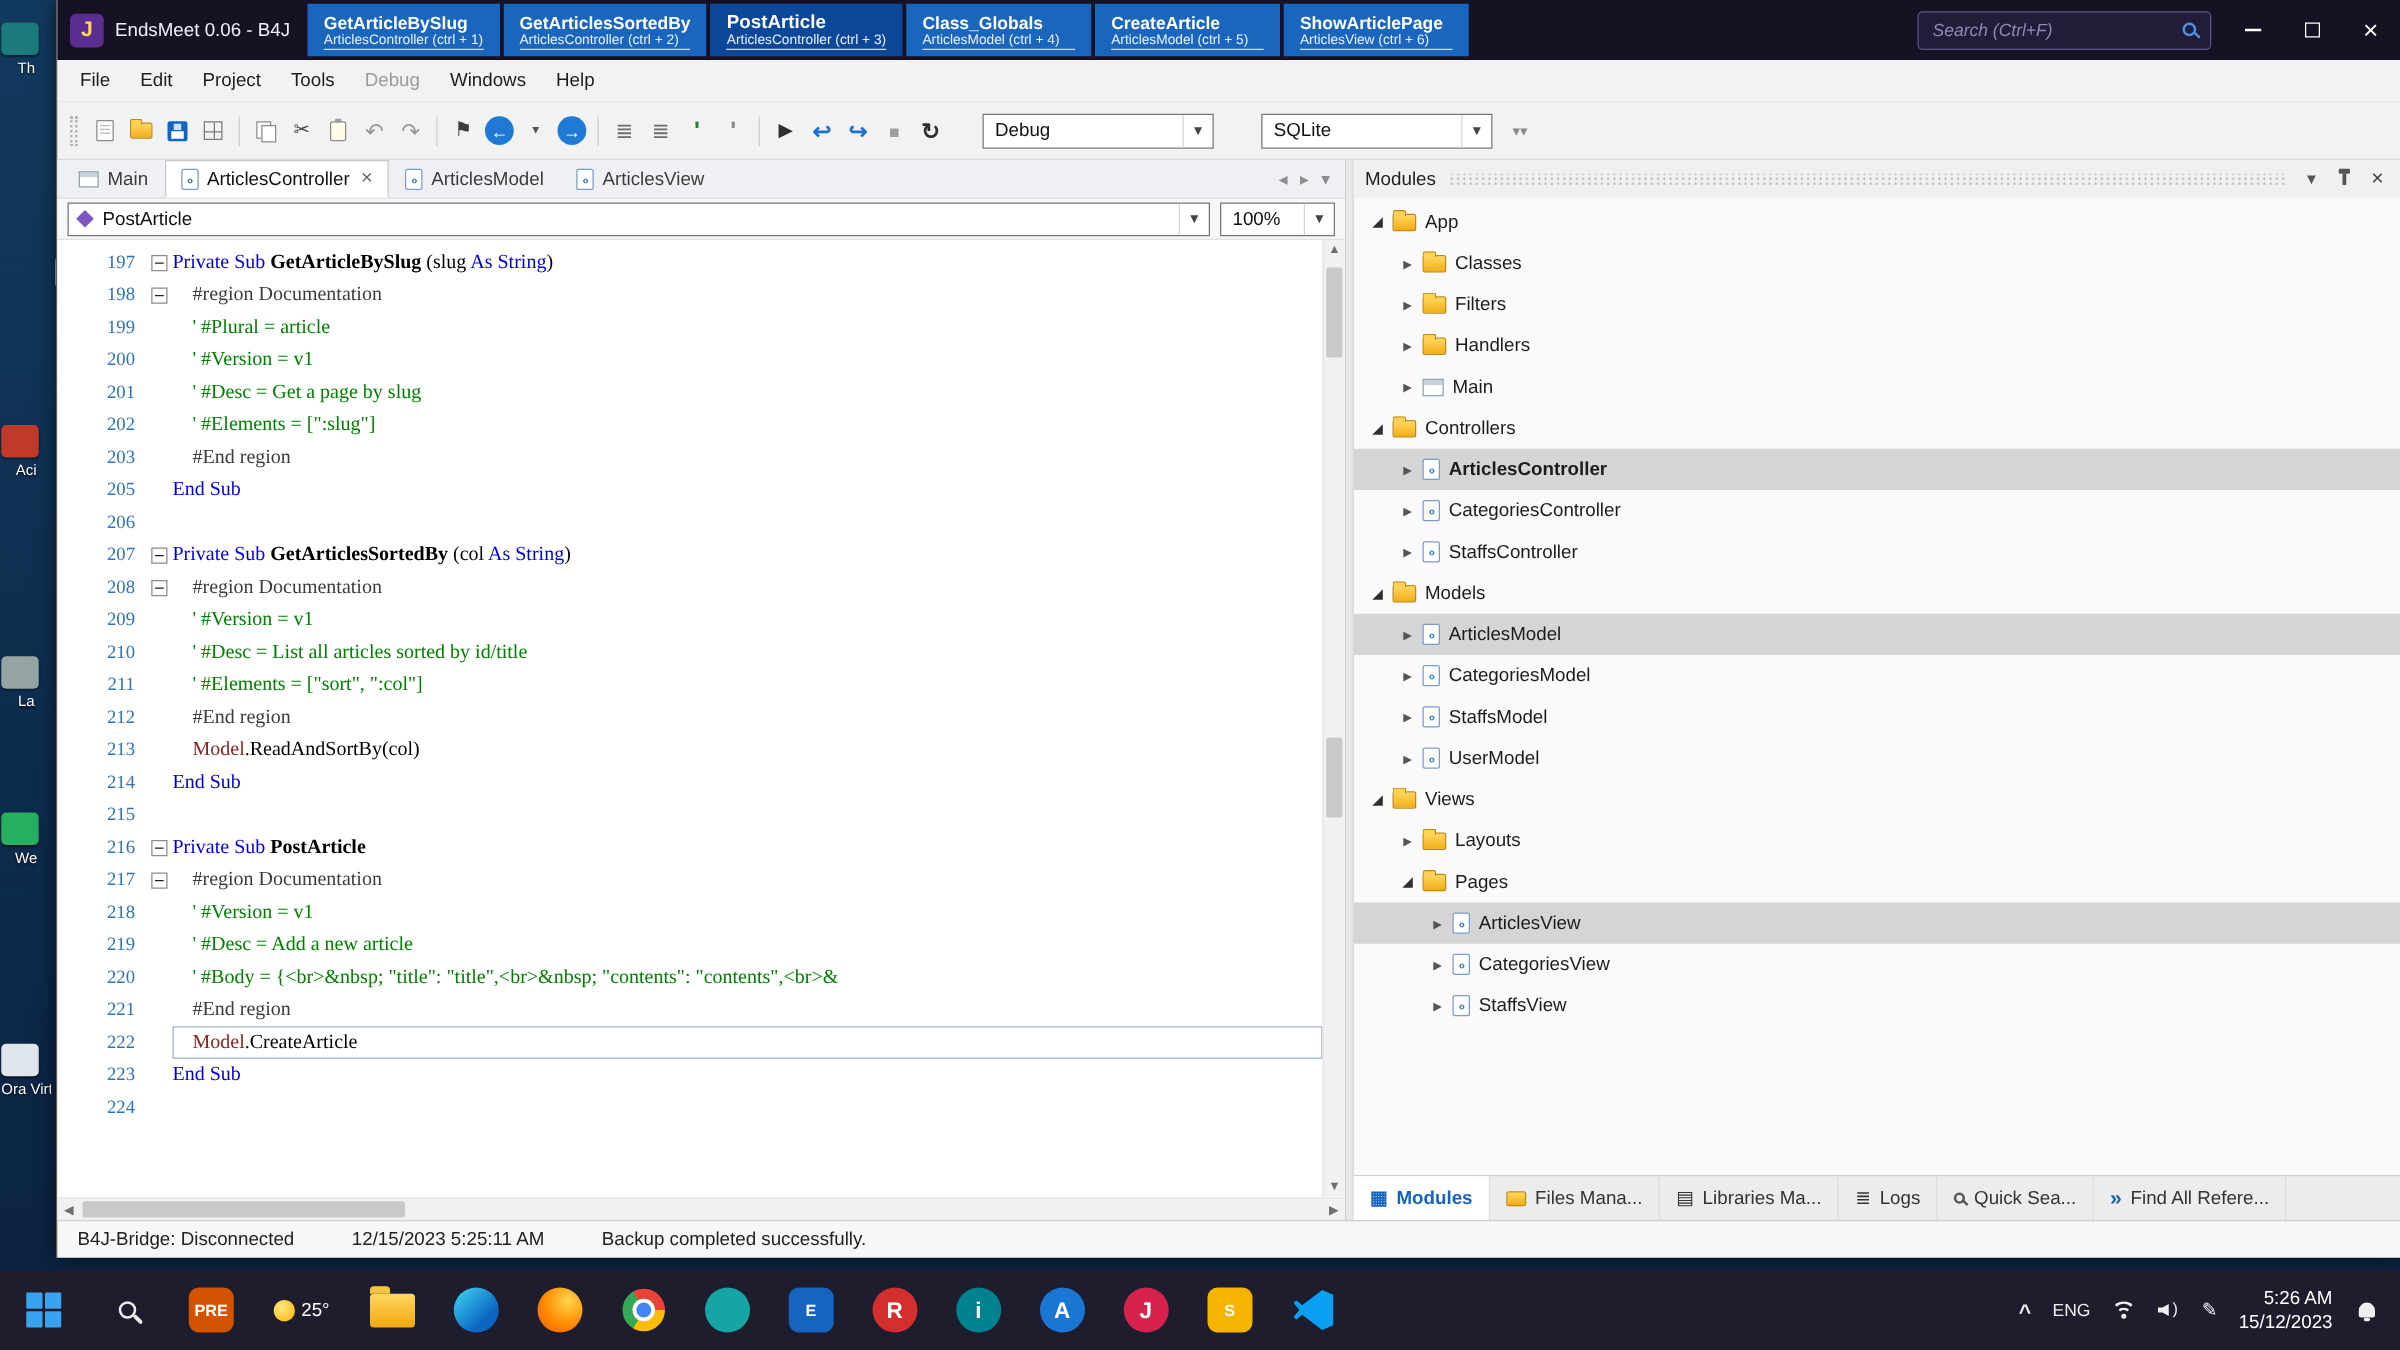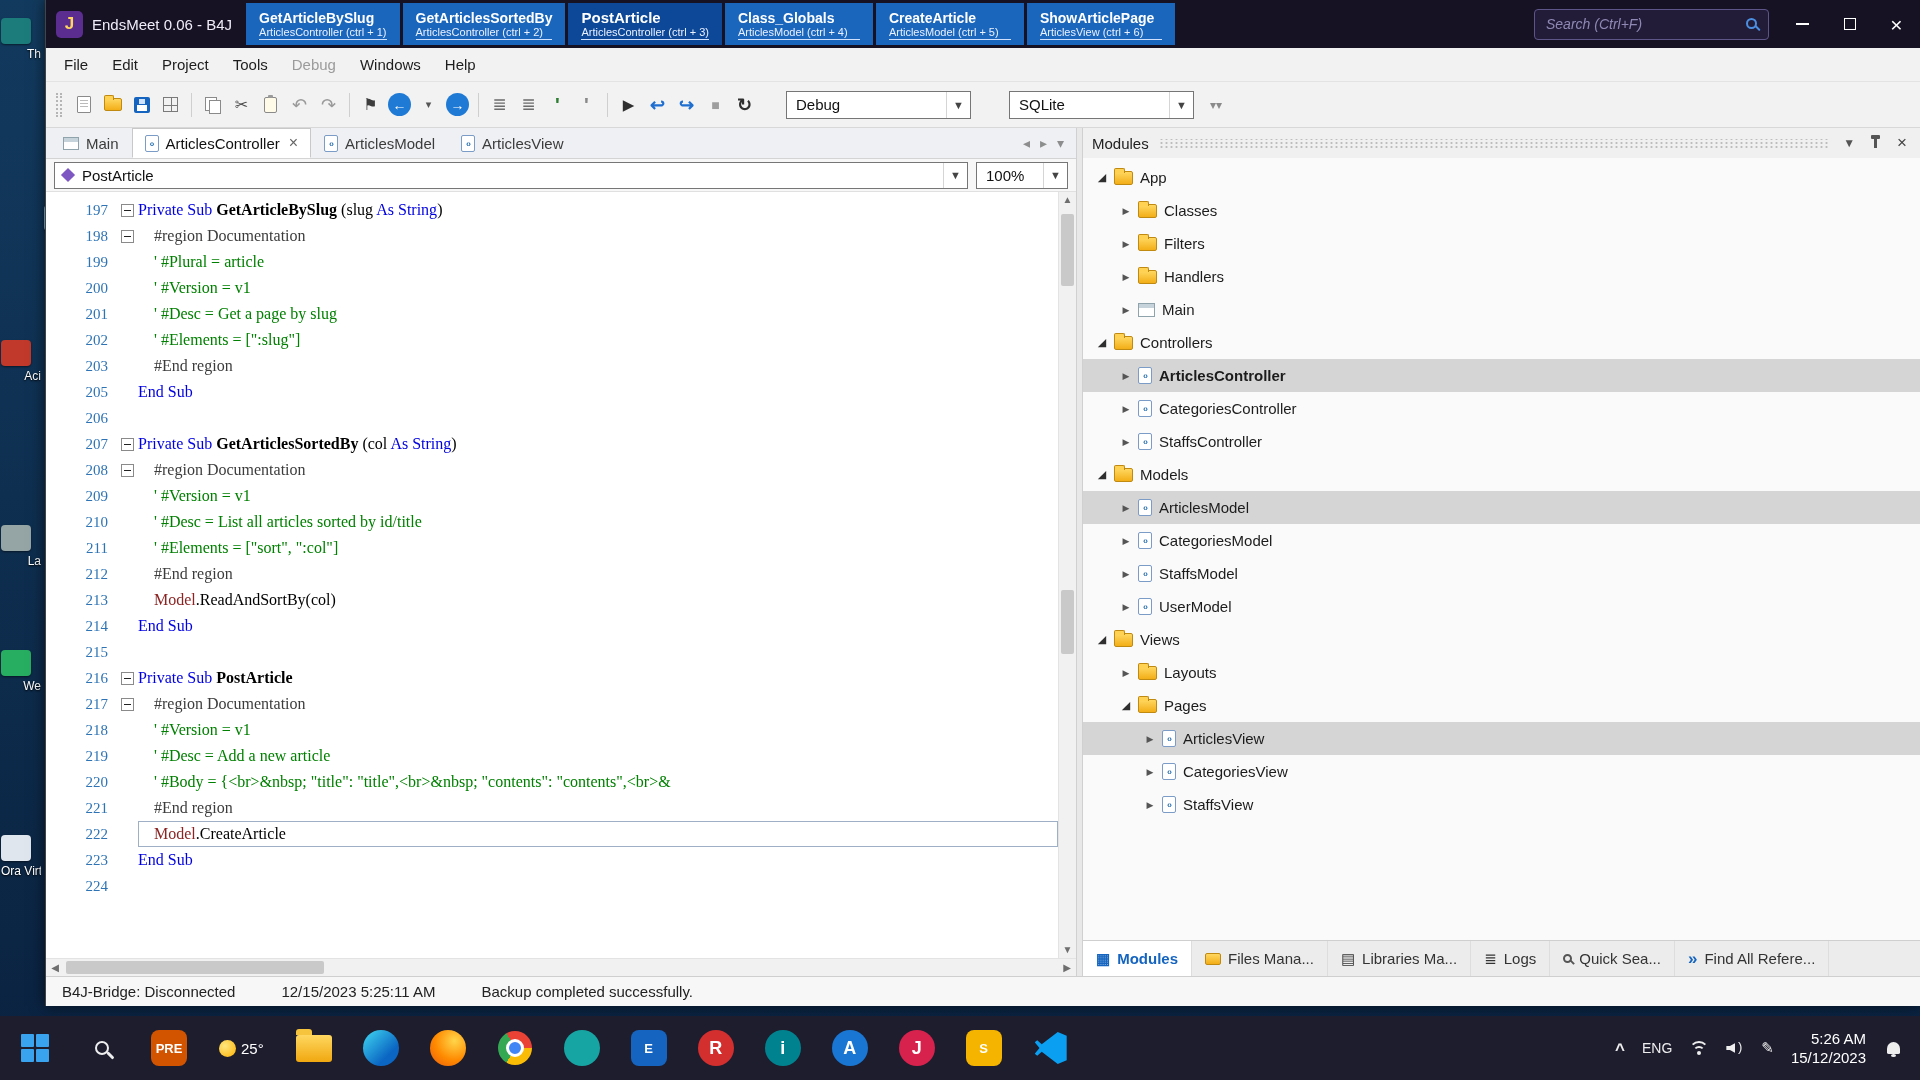--- a/index.html
+++ b/index.html
@@ -1,21 +1,21 @@
 <!DOCTYPE html>
 <html><head>
 <meta charset="utf-8">
 <style>
   *{box-sizing:border-box;margin:0;padding:0;cursor:default;user-select:none}
   html,body{width:1920px;height:1080px;overflow:hidden}
   body{font-family:"Liberation Sans",sans-serif;background:linear-gradient(180deg,#123a5e,#0a2240)}
 
   
   .desktop-strip{position:absolute;left:0;top:0;width:45px;bottom:64px;overflow:hidden}
-  .dk-icon{position:absolute;left:1px;width:40px;text-align:right}
+  .dk-icon{position:absolute;left:1px;width:40px;text-align:center}
   .dk-glyph{width:30px;height:26px;border-radius:4px;box-shadow:0 1px 2px rgba(0,0,0,.5)}
   .dk-label{font-size:12px;color:#fff;text-shadow:0 1px 2px #000;margin-top:3px;white-space:nowrap;overflow:hidden;max-width:42px}
 
   
   .app-window{position:absolute;left:45px;right:0;top:0;height:1006px;display:flex;flex-direction:column;background:#f2f2f2;border-left:1px solid #444;box-shadow:0 0 14px rgba(0,0,0,.6)}
 
   
   .titlebar{height:48px;background:#161123;display:flex;align-items:stretch;color:#fff;flex:none}
   .tb-left{display:flex;align-items:center;gap:9px;padding:0 14px 0 10px}
   .app-logo{width:27px;height:27px;border-radius:5px;background:#5b2d91;color:#ffd75e;font-weight:bold;font-size:17px;display:flex;align-items:center;justify-content:center}

